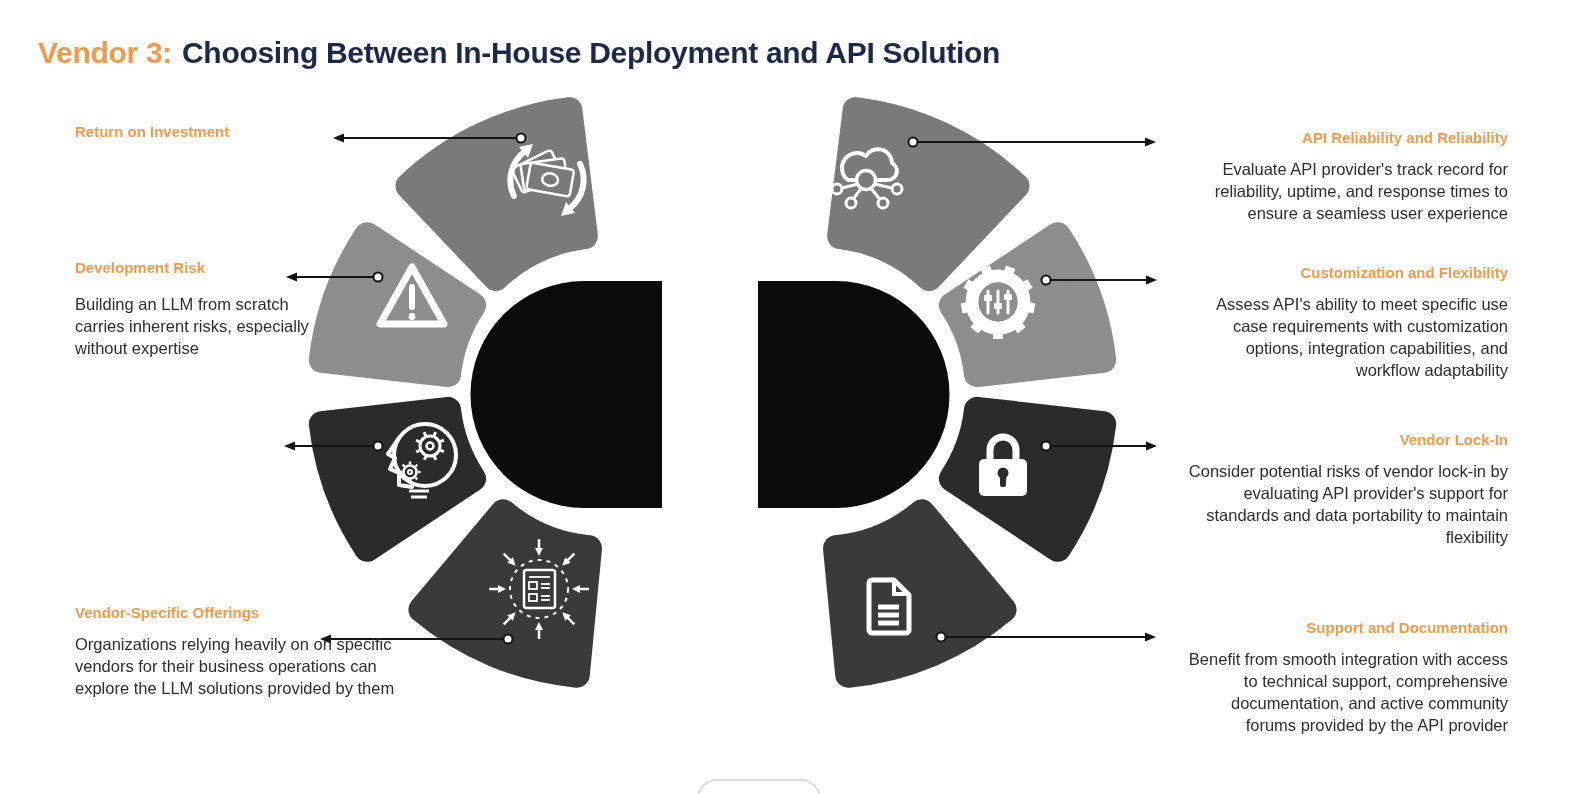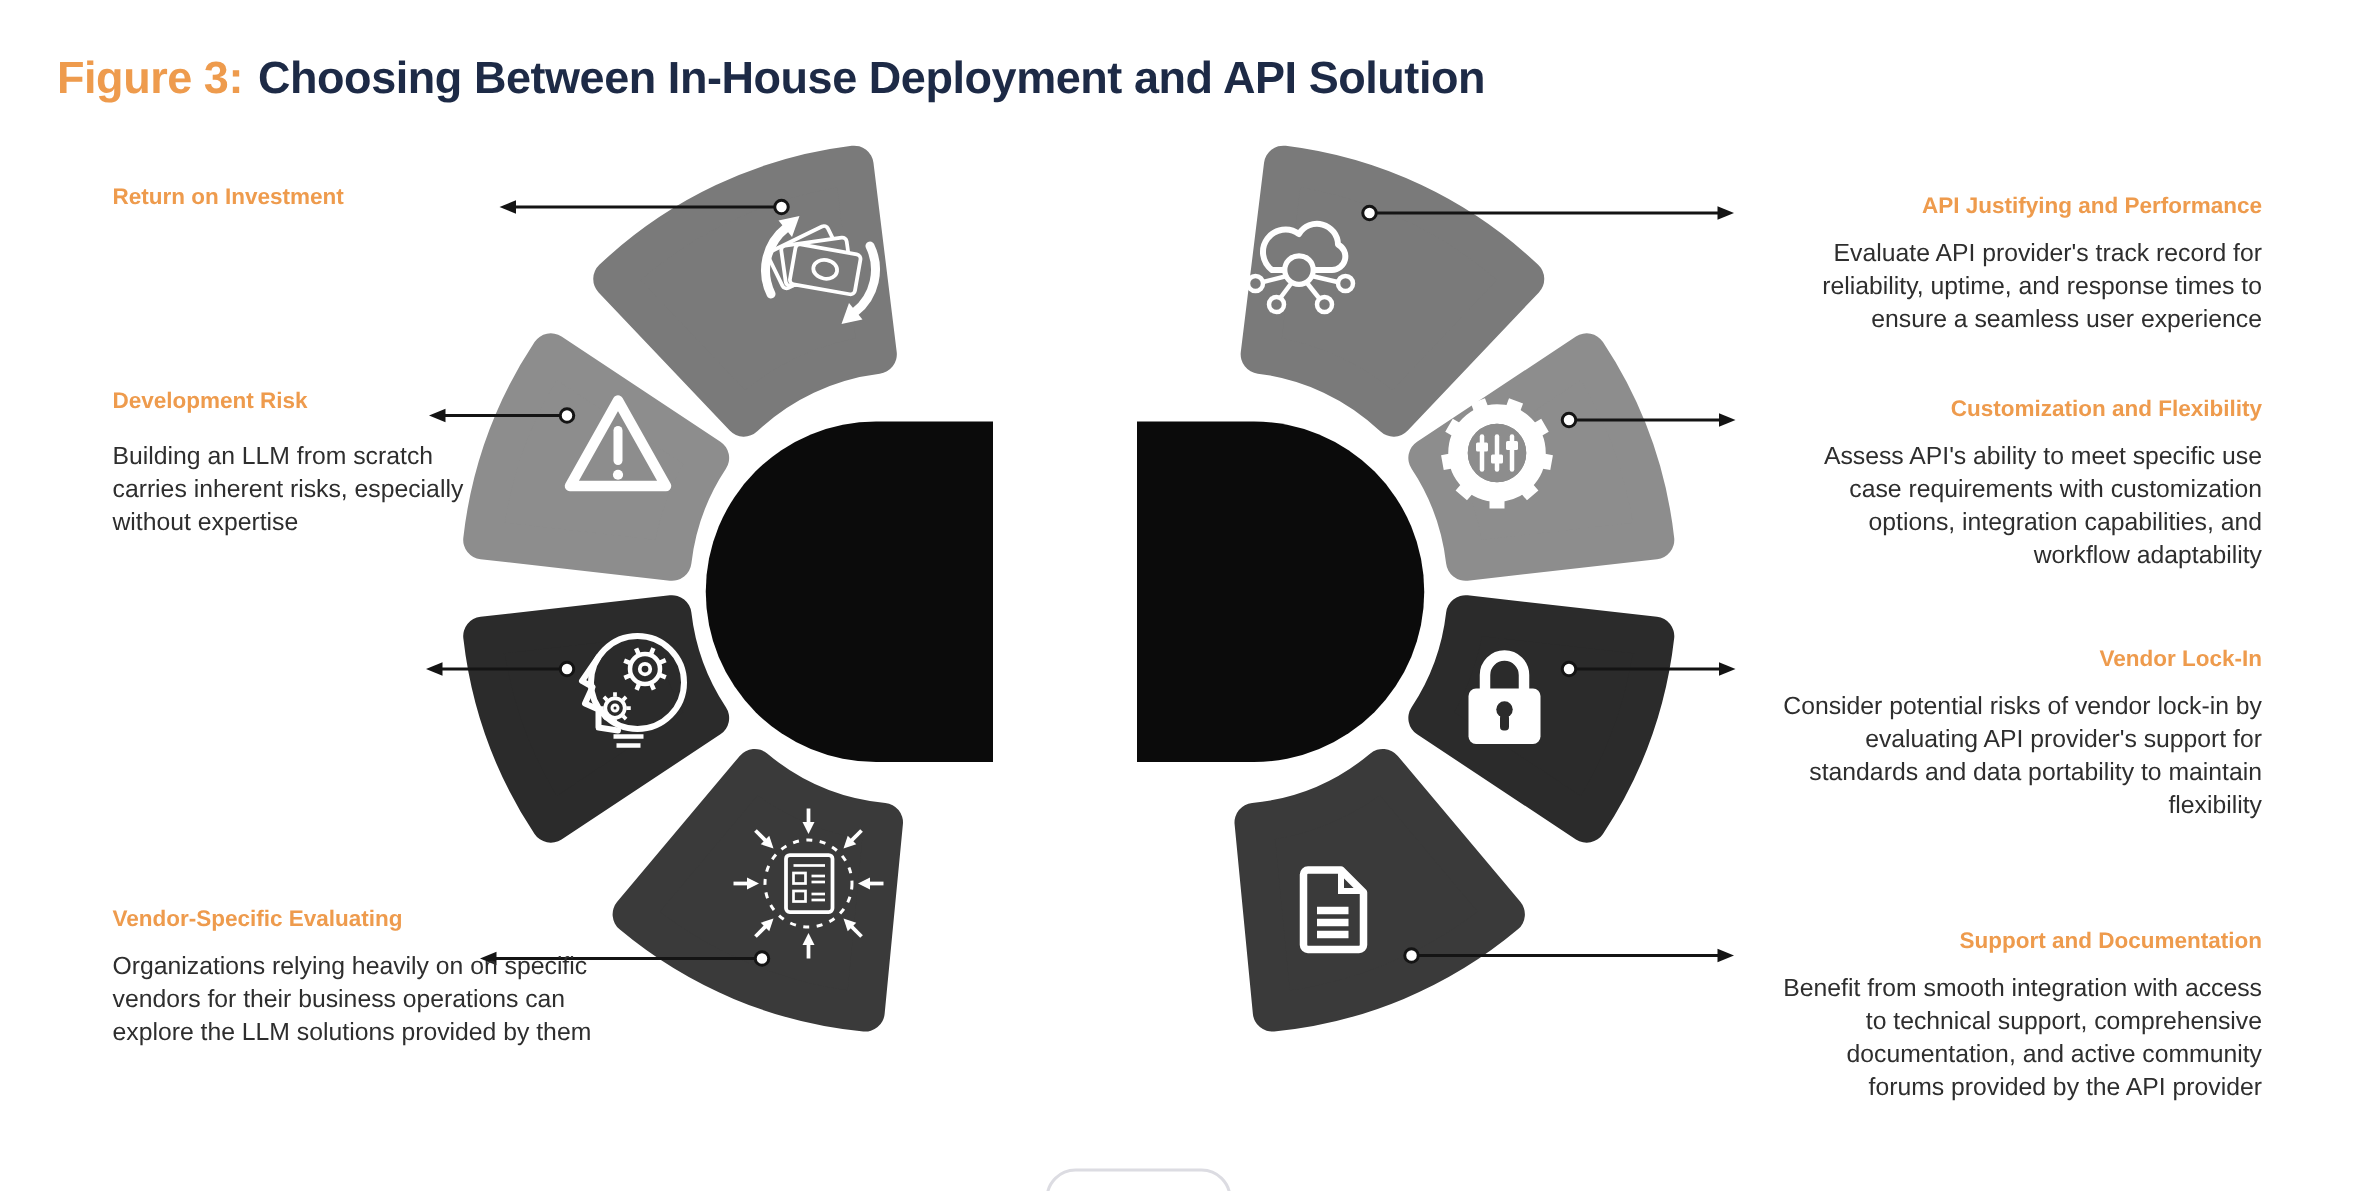--- a/index.html
+++ b/index.html
@@ -22,21 +22,21 @@
   .center-label{position:absolute; text-align:center; color:var(--orange);
     font-size:28px; line-height:37px; font-weight:700; letter-spacing:0.5px;}
   .bottom-pill{position:absolute; left:697px; top:779px; width:120px; height:40px;
     border:2px solid #dcdce2; border-radius:20px; background:#fff;}
 </style>
 </head>
 <body>
 
 <div class="canvas">
 
-  <h1 class="title"><span class="t-orange">Figure 3:</span><span class="t-navy">Choosing Between In-House Deployment and API Solution</span></h1>
+  <h1 class="title"><span class="t-orange">Vendor 3:</span><span class="t-navy">Choosing Between In-House Deployment and API Solution</span></h1>
 
   <svg id="dsvg" width="1580" height="794" viewBox="0 0 1580 794">
     <g id="gen-rings">
         <path d="M584,281 H662 V508 H584 A113.5,113.5 0 0 1 584,281 Z" fill="#0B0B0B"></path>
         <path d="M836,281 H758 V508 H836 A113.5,113.5 0 0 0 836,281 Z" fill="#0B0B0B"></path>
         <path d="M576.8,674.7 A284,284 0 0 1 421.4,609.6 L503.1,512.3 A157,157 0 0 0 589.0,548.3 Z" fill="#3A3A3A" stroke="#3A3A3A" stroke-width="26" stroke-linejoin="round"></path>
         <path d="M367.2,548.8 A284,284 0 0 1 321.8,424.1 L448.0,409.8 A157,157 0 0 0 473.1,478.7 Z" fill="#2B2B2B" stroke="#2B2B2B" stroke-width="26" stroke-linejoin="round"></path>
         <path d="M321.8,359.9 A284,284 0 0 1 367.2,235.2 L473.1,305.3 A157,157 0 0 0 448.0,374.2 Z" fill="#8D8D8D" stroke="#8D8D8D" stroke-width="26" stroke-linejoin="round"></path>
         <path d="M408.5,186.0 A284,284 0 0 1 569.4,110.1 L584.9,236.2 A157,157 0 0 0 495.9,278.1 Z" fill="#7A7A7A" stroke="#7A7A7A" stroke-width="26" stroke-linejoin="round"></path>
         <path d="M855.6,110.1 A284,284 0 0 1 1016.5,186.0 L929.1,278.1 A157,157 0 0 0 840.1,236.2 Z" fill="#7A7A7A" stroke="#7A7A7A" stroke-width="26" stroke-linejoin="round"></path>
@@ -202,26 +202,26 @@
   </svg>
 
   <div class="tb left" style="left:75px; top:119px; width:230px;">
     <h2>Return on Investment</h2>
   </div>
   <div class="tb left" style="left:75px; top:255px; width:235px;">
     <h2>Development Risk</h2>
     <p style="margin-top:12px">Building an LLM from scratch carries inherent risks, especially without expertise</p>
   </div>
   <div class="tb left" style="left:75px; top:600px; width:320px;">
-    <h2 style="max-width:240px">Vendor-Specific Evaluating</h2>
+    <h2 style="max-width:240px">Vendor-Specific Offerings</h2>
     <p>Organizations relying heavily on on specific vendors for their business operations can explore the LLM solutions provided by them</p>
   </div>
 
   <div class="tb right" style="right:72px; top:125px; width:320px;">
-    <h2>API Justifying and Performance</h2>
+    <h2>API Reliability and Reliability</h2>
     <p>Evaluate API provider's track record for reliability, uptime, and response times to ensure a seamless user experience</p>
   </div>
   <div class="tb right" style="right:72px; top:260px; width:320px;text-align:right;">
     <h2>Customization and Flexibility</h2>
     <p>Assess API's ability to meet specific use case requirements with customization options, integration capabilities, and workflow adaptability</p>
   </div>
   <div class="tb right" style="right:72px; top:427px; width:320px;">
     <h2>Vendor Lock-In</h2>
     <p>Consider potential risks of vendor lock-in by evaluating API provider's support for standards and data portability to maintain flexibility</p>
   </div>

